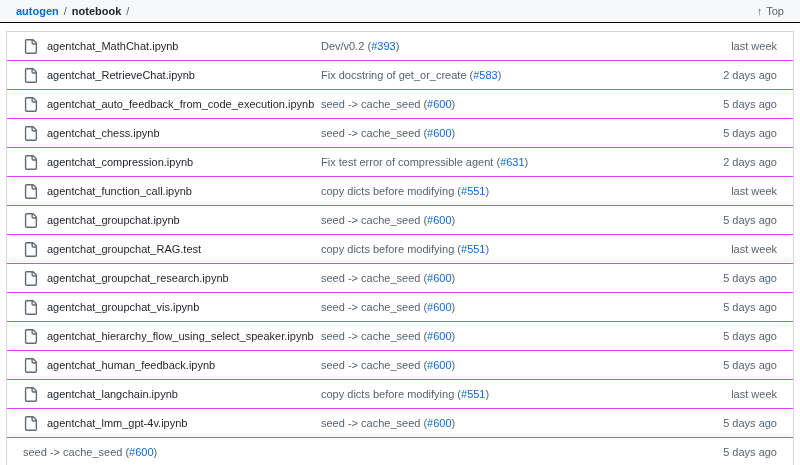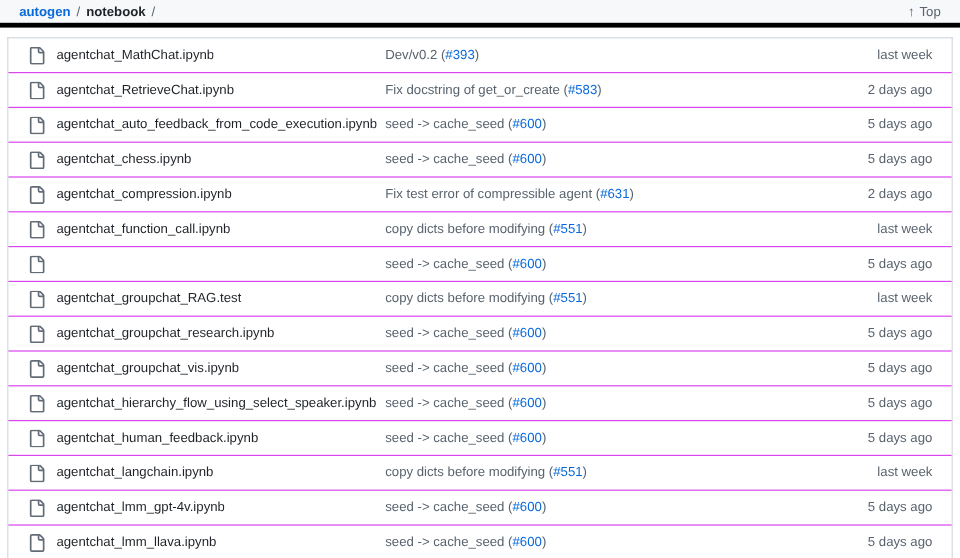--- a/index.html
+++ b/index.html
@@ -11,21 +11,21 @@
     overflow: hidden;
   }
   
   .sticky-header {
     display: flex;
     justify-content: space-between;
     align-items: center;
     height: 23px;
     padding: 0 16px;
     background: #f6f8fa;
-    border-bottom: 4px solid #000000;
+    border-bottom: 1px solid #000000;
     font-size: 11px;
   }
   .breadcrumb { display: flex; align-items: center; gap: 5px; }
   .breadcrumb .repo-link { color: #0969da; text-decoration: none; font-weight: 600; cursor: pointer; }
   .breadcrumb .sep { color: #59636e; font-weight: 400; }
   .breadcrumb .current-dir { color: #1f2328; font-weight: 700; }
   .top-link {
     color: #59636e; text-decoration: none; cursor: pointer;
     display: flex; align-items: center; gap: 4px; font-size: 11px;
   }
@@ -190,20 +190,21 @@
     <div class="cell-time">last week</div>
   </div>
 
   <div class="row">
     <div class="cell-name">
       <span class="file-icon">
         <svg viewBox="0 0 16 16" aria-hidden="true">
           <path d="M2 1.75C2 .784 2.784 0 3.75 0h6.586c.464 0 .909.184 1.237.513l2.914 2.914c.329.328.513.773.513 1.237v9.586A1.75 1.75 0 0 1 13.25 16h-9.5A1.75 1.75 0 0 1 2 14.25Zm1.75-.25a.25.25 0 0 0-.25.25v12.5c0 .138.112.25.25.25h9.5a.25.25 0 0 0 .25-.25V6h-2.75A1.75 1.75 0 0 1 9 4.25V1.5Zm6.75.062V4.25c0 .138.112.25.25.25h2.688l-.011-.013-2.914-2.914-.013-.011Z"></path>
         </svg>
       </span>
+      <a class="file-link">agentchat_groupchat.ipynb</a>
     </div>
     <div class="cell-msg">
       <a class="msg-text">seed -&gt; cache_seed (</a><a class="pr-link">#600</a><span class="msg-close">)</span>
     </div>
     <div class="cell-time">5 days ago</div>
   </div>
 
   <div class="row">
     <div class="cell-name">
       <span class="file-icon">
@@ -303,27 +304,19 @@
       </span>
       <a class="file-link">agentchat_lmm_gpt-4v.ipynb</a>
     </div>
     <div class="cell-msg">
       <a class="msg-text">seed -&gt; cache_seed (</a><a class="pr-link">#600</a><span class="msg-close">)</span>
     </div>
     <div class="cell-time">5 days ago</div>
   </div>
 
   <div class="row">
-    <div class="cell-name">
-      <span class="file-icon">
-        <svg viewBox="0 0 16 16" aria-hidden="true">
-          <path d="M2 1.75C2 .784 2.784 0 3.75 0h6.586c.464 0 .909.184 1.237.513l2.914 2.914c.329.328.513.773.513 1.237v9.586A1.75 1.75 0 0 1 13.25 16h-9.5A1.75 1.75 0 0 1 2 14.25Zm1.75-.25a.25.25 0 0 0-.25.25v12.5c0 .138.112.25.25.25h9.5a.25.25 0 0 0 .25-.25V6h-2.75A1.75 1.75 0 0 1 9 4.25V1.5Zm6.75.062V4.25c0 .138.112.25.25.25h2.688l-.011-.013-2.914-2.914-.013-.011Z"></path>
-        </svg>
-      </span>
-      <a class="file-link">agentchat_lmm_llava.ipynb</a>
-    </div>
     <div class="cell-msg">
       <a class="msg-text">seed -&gt; cache_seed (</a><a class="pr-link">#600</a><span class="msg-close">)</span>
     </div>
     <div class="cell-time">5 days ago</div>
   </div>
 </div>
 </div>
 
 </body></html>

